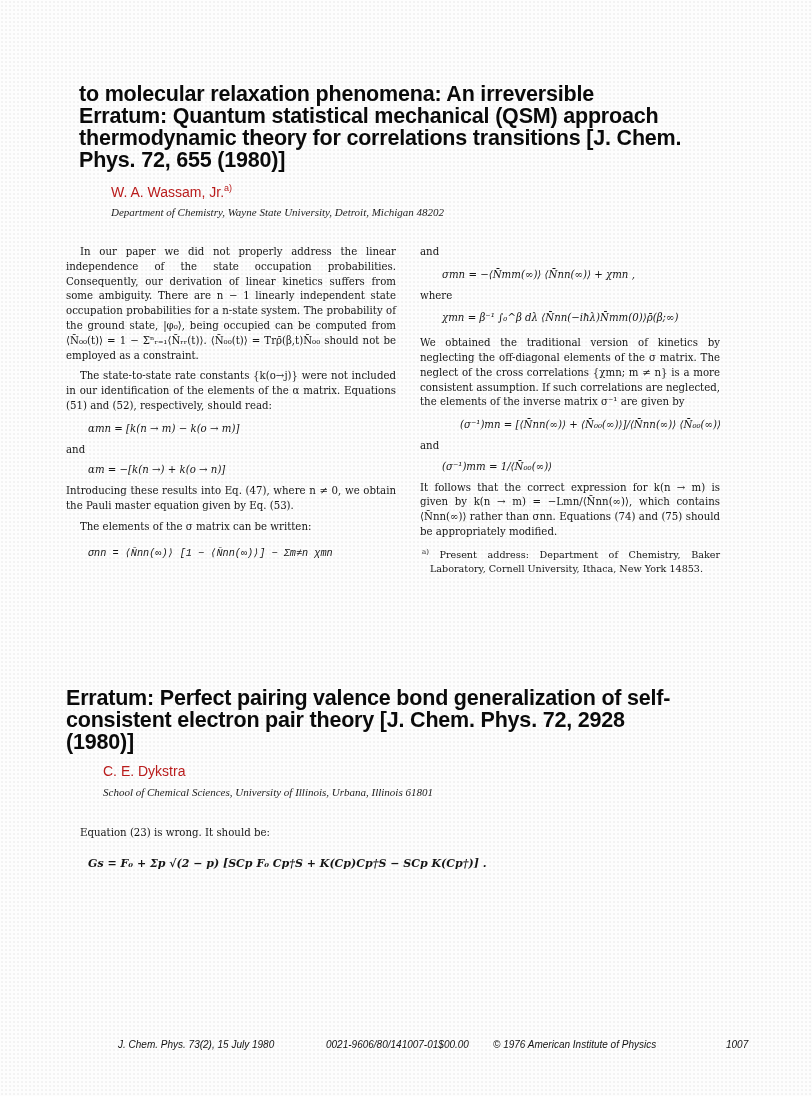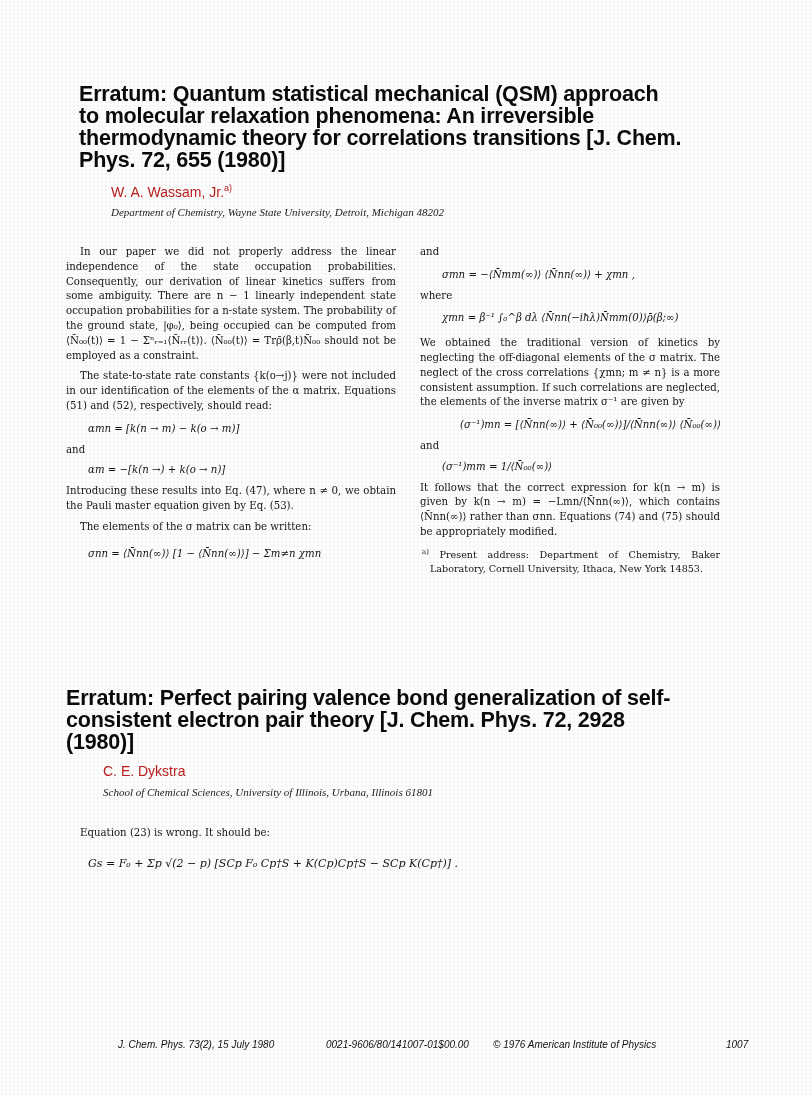--- a/index.html
+++ b/index.html
@@ -30,42 +30,42 @@
     white-space: nowrap;
   }
   .eq sub, .eq sup, .body sub, .body sup { font-size: 7px; }
   .footnote { font-family: "DejaVu Serif", serif; font-size: 9.6px; line-height: 14px; color: #151515; }
   .footer { font-family: "Liberation Sans", sans-serif; font-size: 10px; color: #111; white-space: nowrap; font-style: italic; }
 </style>
 </head>
 <body>
 
 <div class="abs title" style="left:79px; top:83px; width:640px;">
+  <div>to molecular relaxation phenomena: An irreversible</div>
   <div>Erratum: Quantum statistical mechanical (QSM) approach</div>
-  <div>to molecular relaxation phenomena: An irreversible</div>
   <div>
     <span>thermodynamic theory for correlations transitions </span><span>[J. Chem.</span>
   </div>
   <div>Phys. 72, 655 (1980)]</div>
 </div>
 
 <div class="abs author" style="left:111px; top:183px;">
   <span>W. A. Wassam, Jr.</span><sup>a)</sup>
 </div>
 <div class="abs affil" style="left:111px; top:206px;">Department of Chemistry, Wayne State University, Detroit, Michigan 48202</div>
 
 <div class="abs body" style="left:66px; top:245px; width:330px;">
   <p class="indent">In our paper we did not properly address the linear independence of the state occupation probabilities. Consequently, our derivation of linear kinetics suffers from some ambiguity. There are n − 1 linearly independent state occupation probabilities for a n-state system. The probability of the ground state, |φ₀⟩, being occupied can be computed from ⟨N̄₀₀(t)⟩ = 1 − Σⁿᵣ₌₁⟨N̄ᵣᵣ(t)⟩. ⟨N̄₀₀(t)⟩ = Trρ̄(β,t)N̄₀₀ should not be employed as a constraint.</p>
   <p class="indent" style="margin-top:6px;">The state-to-state rate constants {k(o→j)} were not included in our identification of the elements of the α matrix. Equations (51) and (52), respectively, should read:</p>
   <div class="eq" style="margin:8px 0 6px 22px;">αmn = [k(n → m) − k(o → m)]</div>
   <p>and</p>
   <div class="eq" style="margin:6px 0 6px 22px;">αm = −[k(n →) + k(o → n)]</div>
   <p>Introducing these results into Eq. (47), where n ≠ 0, we obtain the Pauli master equation given by Eq. (53).</p>
   <p class="indent" style="margin-top:6px;">The elements of the σ matrix can be written:</p>
-  <div class="eq" style="margin:12px 0 8px 22px;">σnn = ⟨N̄nn(∞)⟩ [1 − ⟨N̄nn(∞)⟩] − Σm≠n χmn</div>
+  <div class="eq" style="margin:12px 0 8px 22px;font-family:Liberation Mono, monospace;">σnn = ⟨N̄nn(∞)⟩ [1 − ⟨N̄nn(∞)⟩] − Σm≠n χmn</div>
 </div>
 
 <div class="abs body" style="left:420px; top:245px; width:300px;">
   <p>and</p>
   <div class="eq" style="margin:8px 0 6px 22px;">σmn = −⟨N̄mm(∞)⟩ ⟨N̄nn(∞)⟩ + χmn ,</div>
   <p>where</p>
   <div class="eq" style="margin:8px 0 10px 22px;">χmn = β⁻¹ ∫₀^β dλ ⟨N̄nn(−iħλ)N̄mm(0)⟩ρ̄(β;∞)</div>
   <p>We obtained the traditional version of kinetics by neglecting the off-diagonal elements of the σ matrix. The neglect of the cross correlations {χmn; m ≠ n} is a more consistent assumption. If such correlations are neglected, the elements of the inverse matrix σ⁻¹ are given by</p>
   <div class="eq" style="margin:8px 0 6px 40px;">(σ⁻¹)mn = [⟨N̄nn(∞)⟩ + ⟨N̄₀₀(∞)⟩]/⟨N̄nn(∞)⟩ ⟨N̄₀₀(∞)⟩</div>
   <p>and</p>
@@ -84,18 +84,18 @@
   </div>
   <div>(1980)]</div>
 </div>
 
 <div class="abs author" style="left:103px; top:763px;">C. E. Dykstra</div>
 <div class="abs affil" style="left:103px; top:786px;">School of Chemical Sciences, University of Illinois, Urbana, Illinois 61801</div>
 
 <div class="abs body" style="left:80px; top:826px; width:600px;">
   <p>Equation (23) is wrong. It should be:</p>
 </div>
-<div class="abs eq" style="left:88px; top:857px; font-size:11px;">Gs = F₀ + Σp √(2 − p) [SCp F₀ Cp†S + K(Cp)Cp†S − SCp K(Cp†)] .</div>
+<div class="abs eq" style="left:88px; top:857px; font-size:11px;font-weight:bold;">Gs = F₀ + Σp √(2 − p) [SCp F₀ Cp†S + K(Cp)Cp†S − SCp K(Cp†)] .</div>
 
 <div class="abs footer" style="left:118px; top:1039px;">J. Chem. Phys. 73(2), 15 July 1980</div>
 <div class="abs footer" style="left:326px; top:1039px;">0021-9606/80/141007-01$00.00</div>
 <div class="abs footer" style="left:493px; top:1039px;">© 1976 American Institute of Physics</div>
 <div class="abs footer" style="left:726px; top:1039px;">1007</div>
 
 </body></html>

